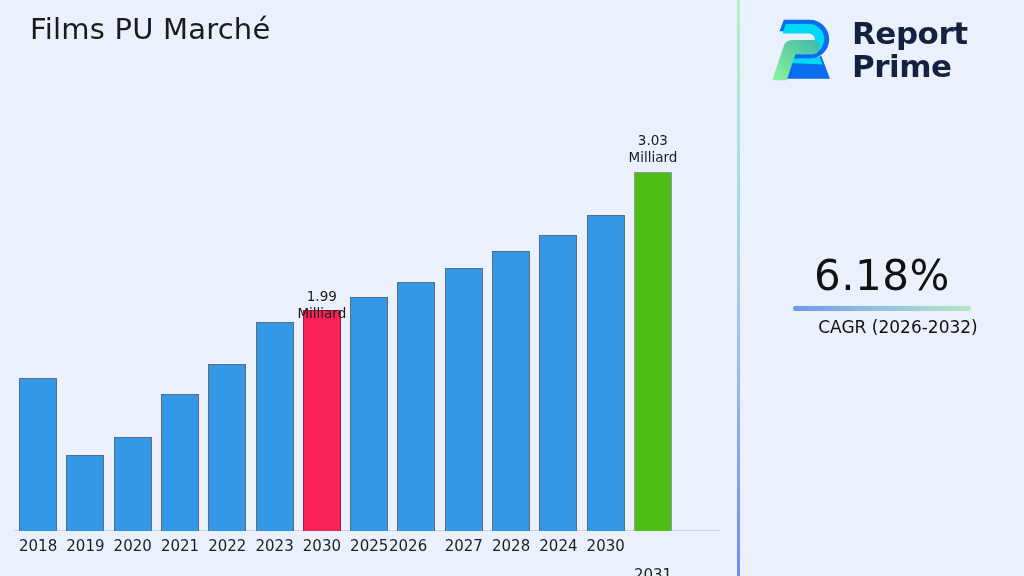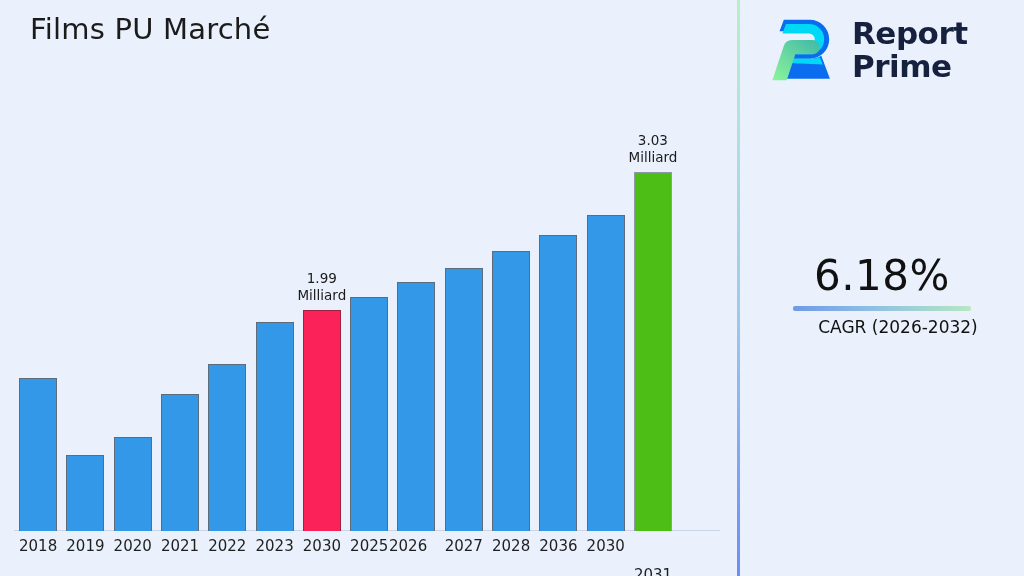--- a/index.html
+++ b/index.html
@@ -167,21 +167,21 @@
         <div class="bar-group" style="left: 208.2px;">
           <div class="bar" title="2022: 1.45 Milliard" style="height: 167px;"></div>
         </div>
         <div class="tick-label" style="left: 208.2px;">2022</div>
         <div class="bar-group" style="left: 255.5px;">
           <div class="bar" title="2023: 1.66 Milliard" style="height: 209px;"></div>
         </div>
         <div class="tick-label" style="left: 255.5px;">2023</div>
         <div class="bar-group" style="left: 302.8px;">
           <div class="bar pink" title="2024: 1.99 Milliard" style="height: 221px;"></div>
-          <div class="bar-value" style="bottom: 227px; text-align: center;">
+          <div class="bar-value" style="bottom: 209px; text-align: center;">
             <div>1.99</div>
             <div>Milliard</div>
           </div>
         </div>
         <div class="tick-label" style="left: 302.8px;">2030</div>
         <div class="bar-group" style="left: 350.1px;">
           <div class="bar" title="2025: 1.81 Milliard" style="height: 234px;"></div>
         </div>
         <div class="tick-label" style="left: 350.1px;">2025</div>
         <div class="bar-group" style="left: 397.4px;">
@@ -192,21 +192,21 @@
           <div class="bar" title="2027: 2.01 Milliard" style="height: 263px;"></div>
         </div>
         <div class="tick-label" style="left: 444.7px;">2027</div>
         <div class="bar-group" style="left: 492px;">
           <div class="bar" title="2028: 2.12 Milliard" style="height: 280px;"></div>
         </div>
         <div class="tick-label" style="left: 492px;">2028</div>
         <div class="bar-group" style="left: 539.3px;">
           <div class="bar" title="2029: 2.22 Milliard" style="height: 296px;"></div>
         </div>
-        <div class="tick-label" style="left: 539.3px;">2036</div>
+        <div class="tick-label" style="left: 539.3px;">2024</div>
         <div class="bar-group" style="left: 586.6px;">
           <div class="bar" title="2030: 2.34 Milliard" style="height: 316px;"></div>
         </div>
         <div class="tick-label" style="left: 586.6px;">2030</div>
         <div class="bar-group" style="left: 633.9px;">
           <div class="bar green" title="2031: 3.03 Milliard" style="height: 359px;"></div>
           <div class="bar-value" style="bottom: 365px;">
             <div>3.03</div>
             <div>Milliard</div>
           </div>

